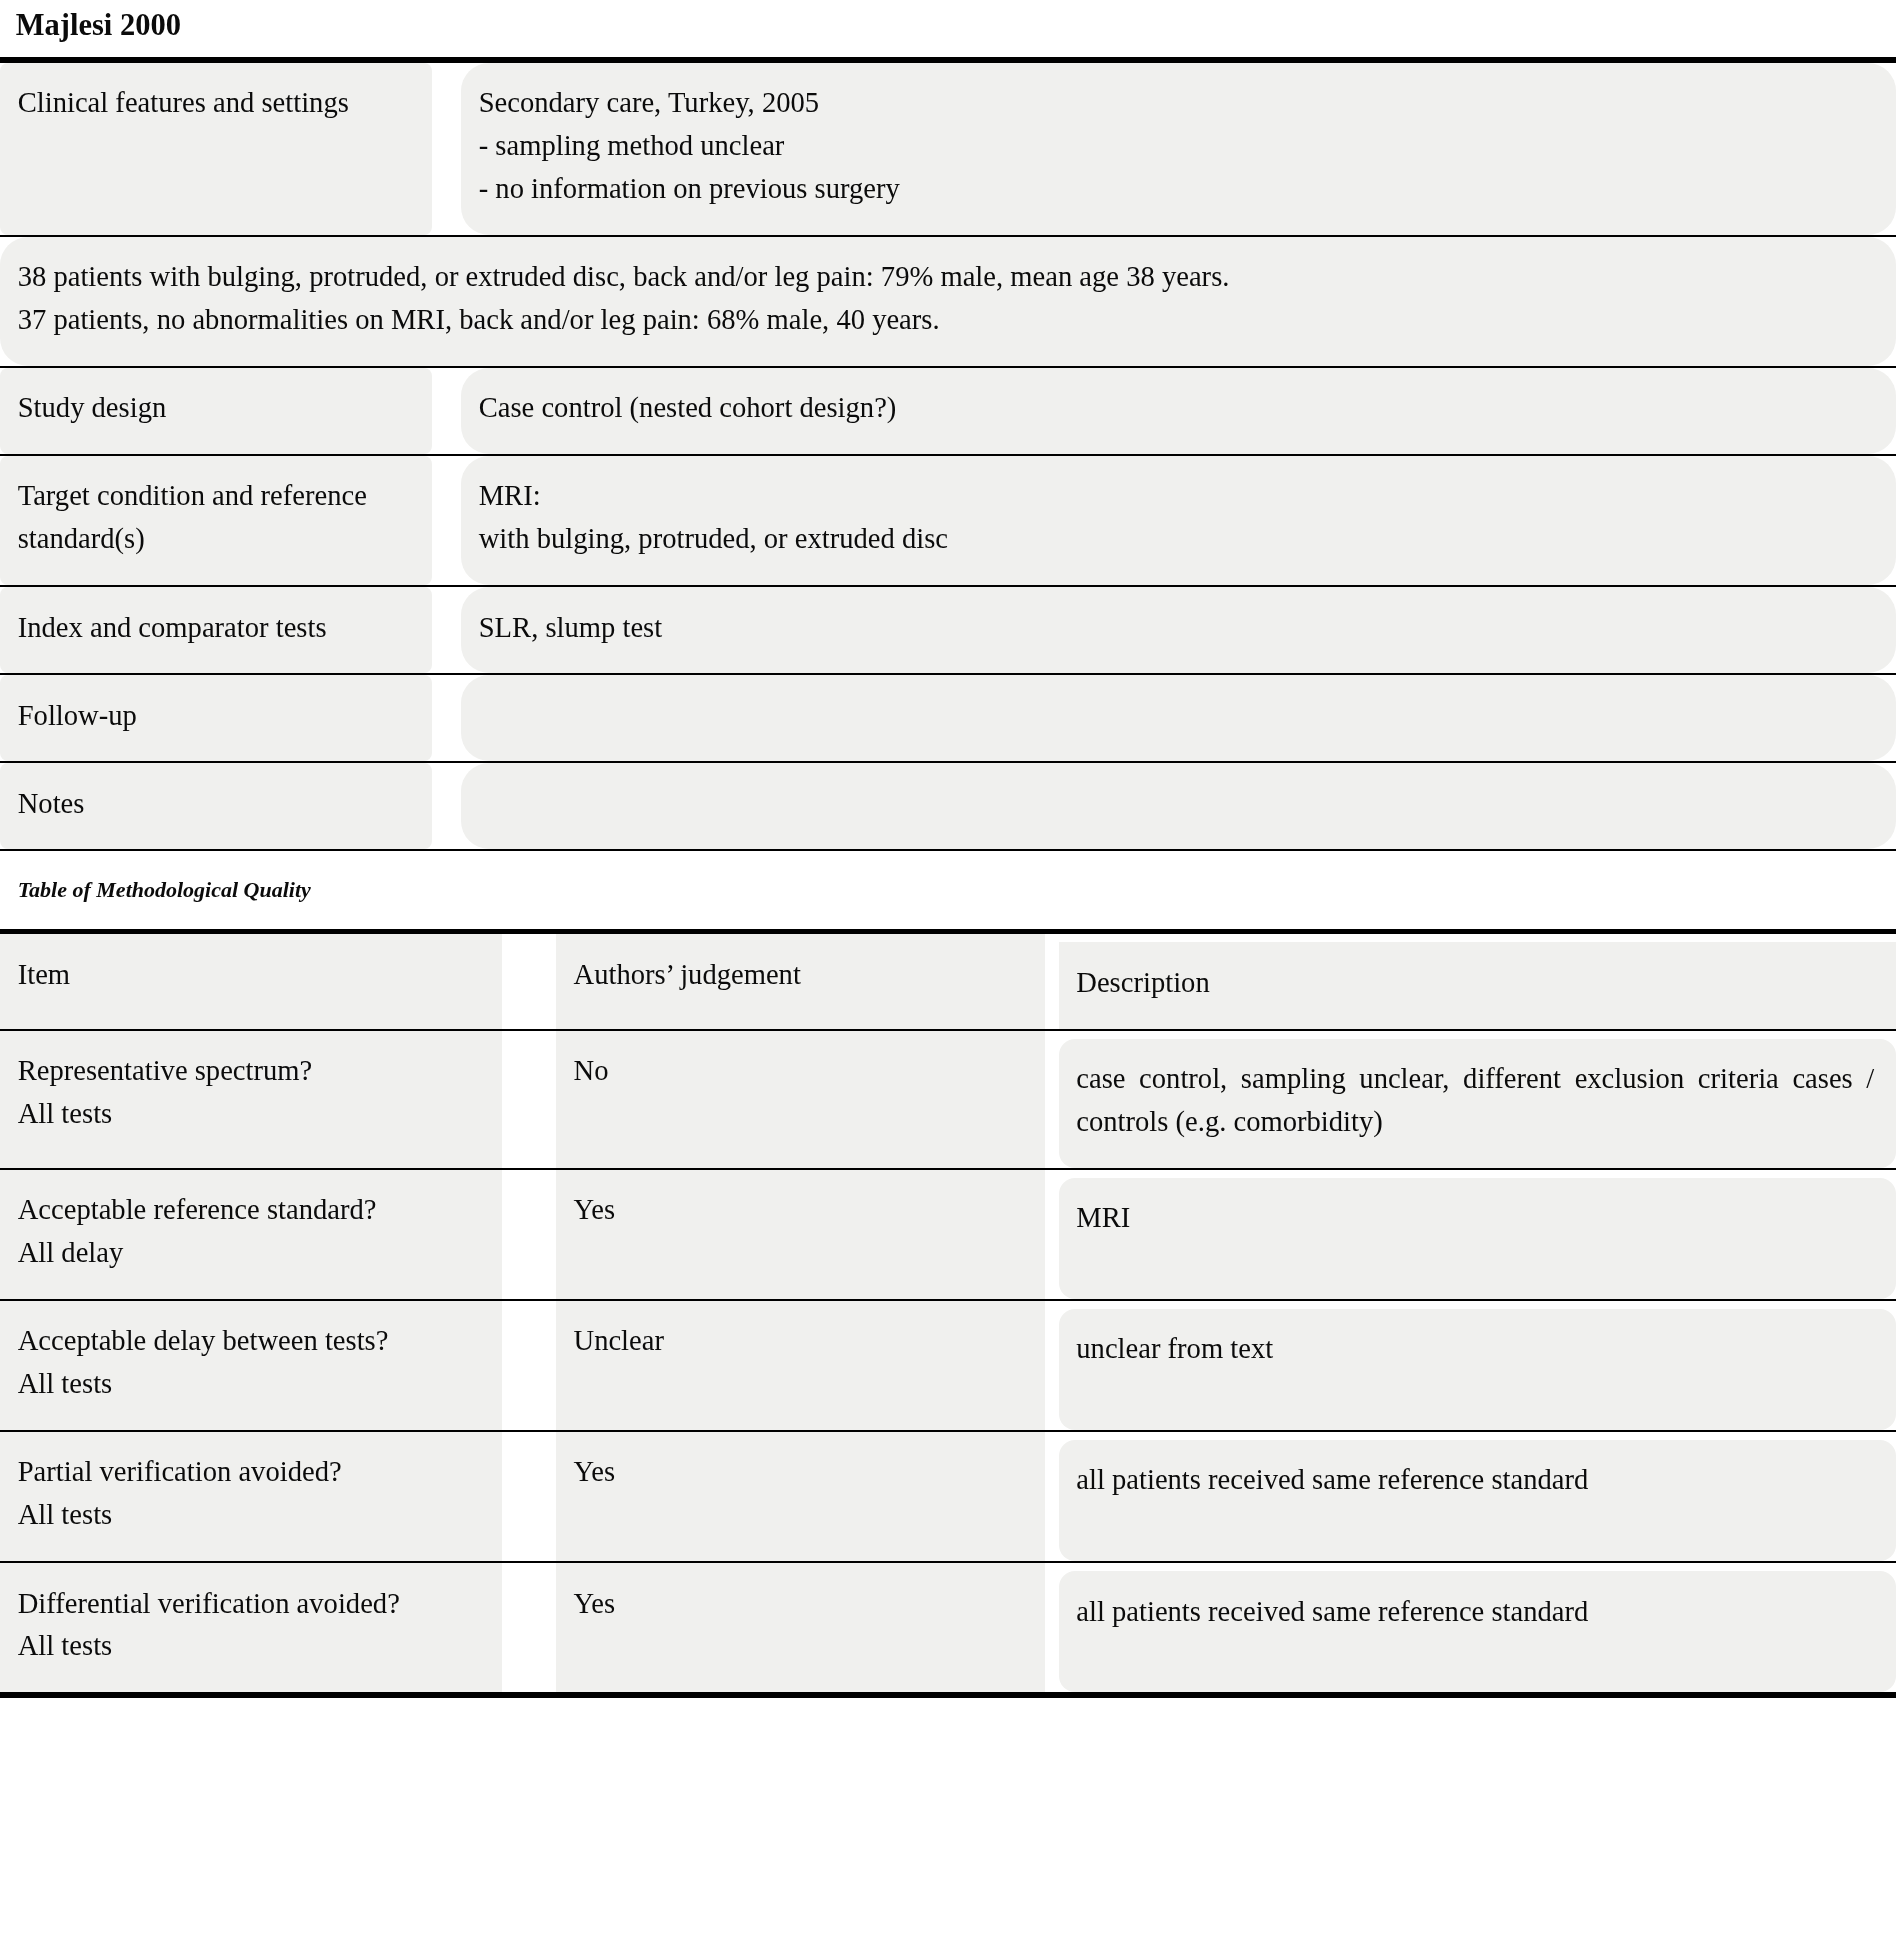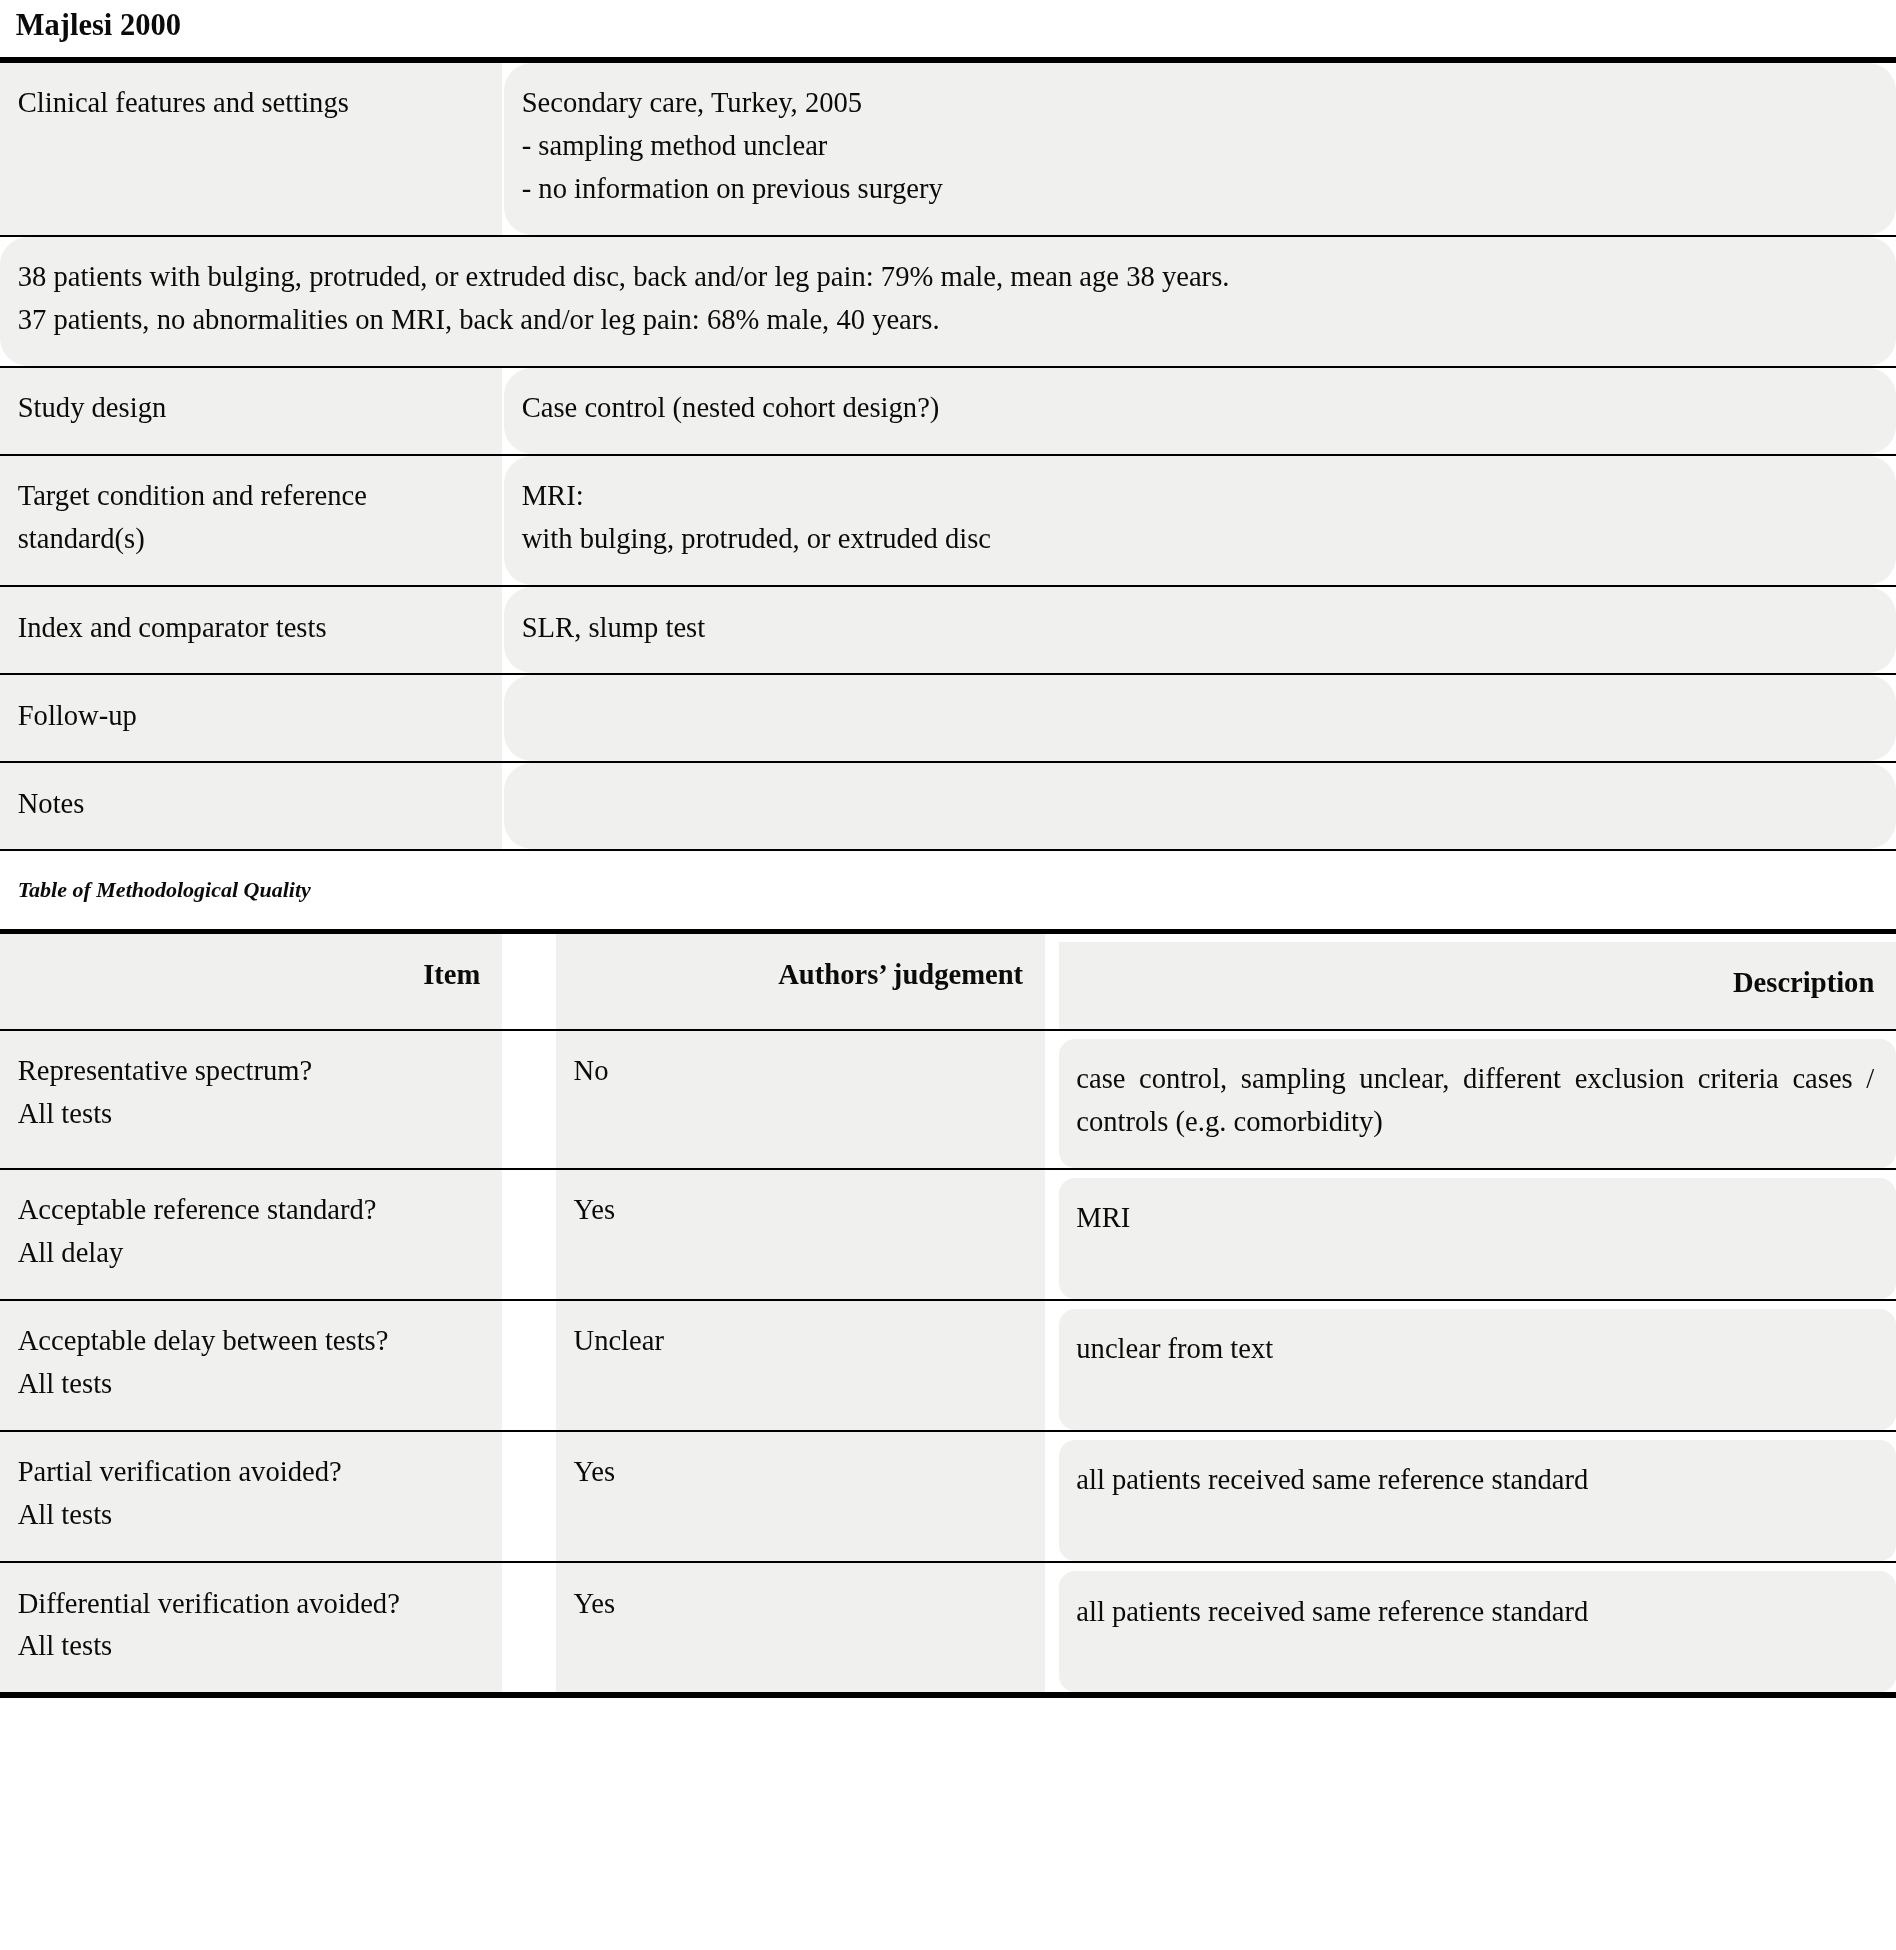--- a/index.html
+++ b/index.html
@@ -33,37 +33,36 @@
     align-items: stretch;
   }
   .cell {
     box-sizing: border-box;
     background: #f0f0ee;
     padding: 19.7px 21.7px 23.6px 17.7px;
     line-height: 1.5;
     white-space: pre-line;
   }
   
-  .c1 { width: 502px; margin-right: 2px; }
+  .c1 { width: 432px; margin-right: 29px; border-radius: 8px; }
   .c2 { flex: 1; border-radius: 28px; }
   
   .q1 { width: 502px; margin-right: 13.8px; }
   .q2 { width: 489px; margin-right: 13.8px; margin-left: 40px; }
   .q3 { flex: 1; margin-top: 8px; }
   .desc { text-align: justify; border-radius: 16px; }
   .quality-heading {
     font-weight: bold;
     font-style: italic;
     font-size: 22px;
     padding: 25.6px 0 25.6px 17.7px;
     background: #ffffff;
   }
   .header-cell {
-    font-weight: bold;
-    text-align: right;
+    font-weight: normal;
   }
 </style>
 </head>
 <body>
 
 <div class="page">
 
   <div class="doc-title">Majlesi 2000</div>
 
   <div class="rule-thick"></div>

